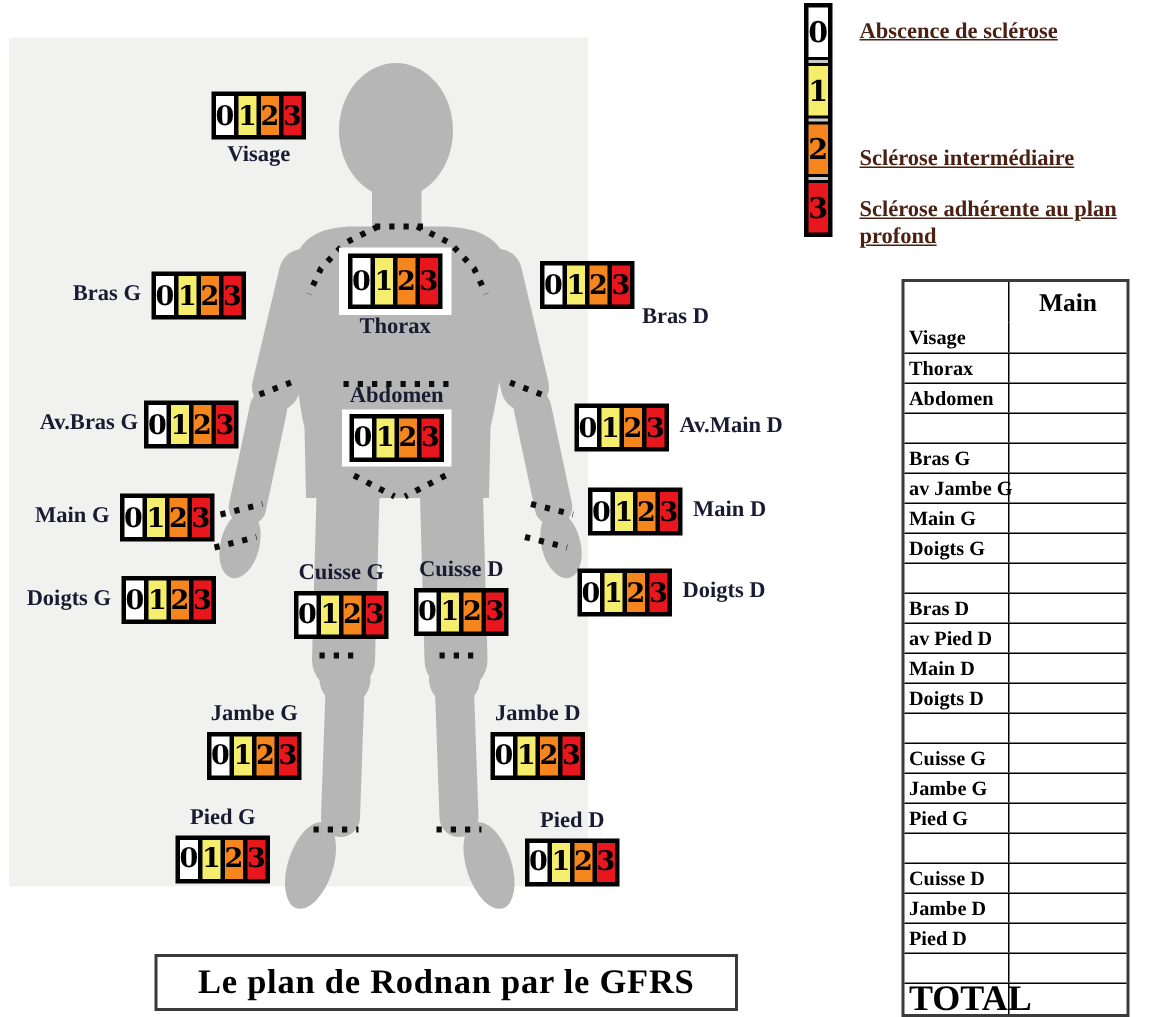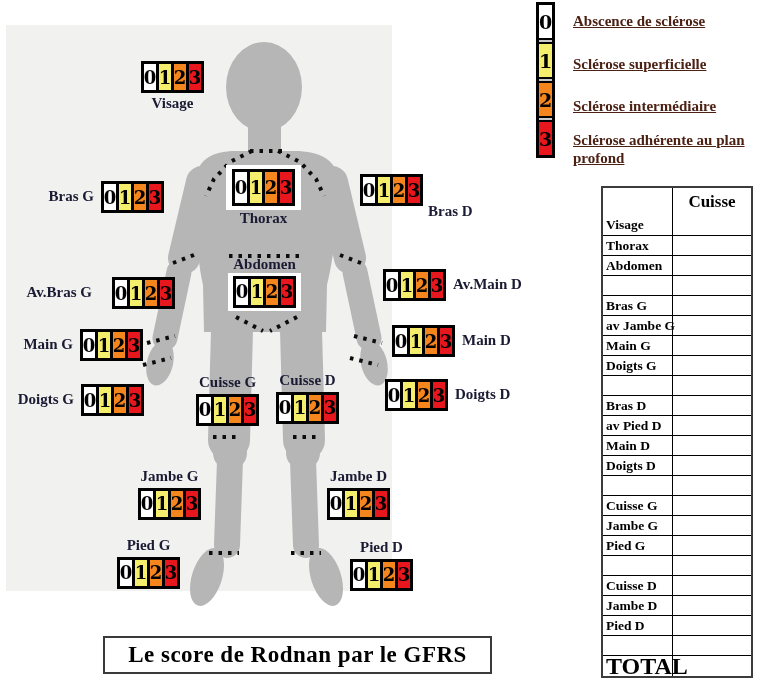--- a/index.html
+++ b/index.html
@@ -112,21 +112,21 @@
   <div class="part row" style="left:36px;top:181px">
     <span class="plabel lab-left" style="width:58px">Bras G</span>
     <span class="strip">
         <span class="cell" style="background: rgb(255, 255, 255);">0</span>
         <span class="cell" style="background: rgb(245, 238, 108);">1</span>
         <span class="cell" style="background: rgb(245, 134, 30);">2</span>
         <span class="cell" style="background: rgb(232, 22, 29);">3</span>
       </span>
   </div>
 
-  <div class="part row" style="left:8px;top:277px;gap:20px">
+  <div class="part row" style="left:8px;top:267px;gap:4px">
     <span class="plabel lab-left" style="width:84px">Av.Bras G</span>
     <span class="strip">
         <span class="cell" style="background: rgb(255, 255, 255);">0</span>
         <span class="cell" style="background: rgb(245, 238, 108);">1</span>
         <span class="cell" style="background: rgb(245, 134, 30);">2</span>
         <span class="cell" style="background: rgb(232, 22, 29);">3</span>
       </span>
   </div>
 
   <div class="part row" style="left:11px;top:329px">
@@ -276,28 +276,27 @@
   <div id="legend-scale">
       <span class="lcell" style="background: rgb(255, 255, 255);">0</span>
       <span class="ldiv"></span>
       <span class="lcell" style="background: rgb(245, 238, 108);">1</span>
       <span class="ldiv"></span>
       <span class="lcell" style="background: rgb(245, 134, 30);">2</span>
       <span class="ldiv"></span>
       <span class="lcell" style="background: rgb(232, 22, 29);">3</span>
     </div>
   <div class="litem" style="top:12px">Abscence de sclérose</div>
-  <div class="litem" style="top:55px">Sclérose superficielle</div>
   <div class="litem" style="top:131px">Sclérose adhérente au plan profond</div>
   <div class="litem" style="top:97px">Sclérose intermédiaire</div>
 
   <div id="score-table">
     <div class="trow thead">
       <div class="c1"></div>
-      <div class="c2">Cuisse</div>
+      <div class="c2">Main</div>
     </div>
     <div id="table-rows-anchor" style="display:contents"><div class="trow">
           <div class="c1">Visage</div>
           <div class="c2"></div>
         </div><div class="trow">
           <div class="c1">Thorax</div>
           <div class="c2"></div>
         </div><div class="trow">
           <div class="c1">Abdomen</div>
           <div class="c2"></div>
@@ -357,15 +356,15 @@
           <div class="c2"></div>
         </div><div class="trow">
           <div class="c1"></div>
           <div class="c2"></div>
         </div><div class="trow total">
           <div class="c1">TOTAL</div>
           <div class="c2"></div>
         </div></div>
   </div>
 
-  <div id="title-box">Le score de Rodnan par le GFRS</div>
+  <div id="title-box">Le plan de Rodnan par le GFRS</div>
 
 </div>
 
 </body></html>

